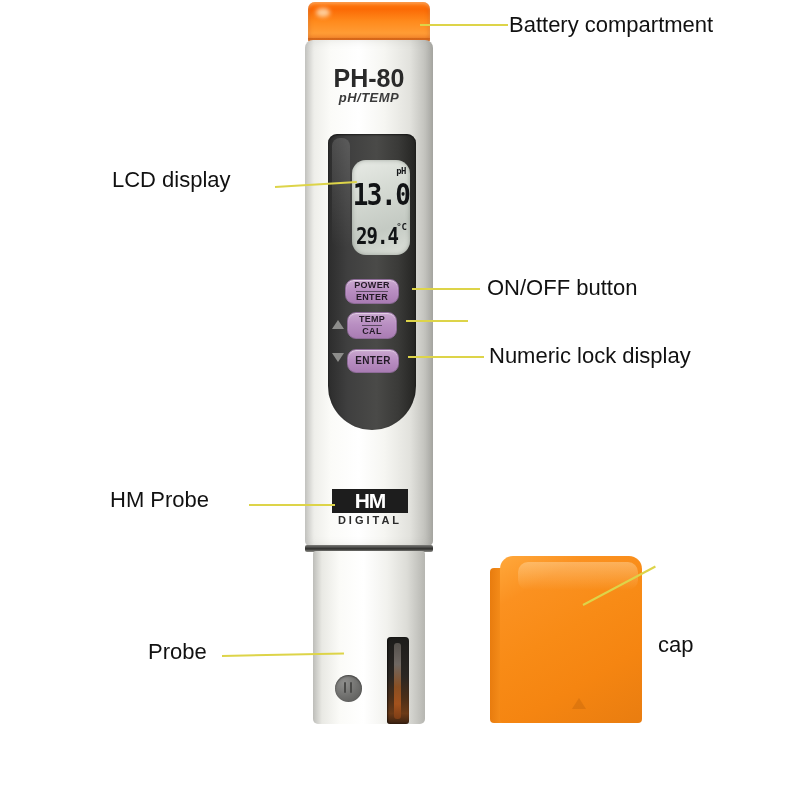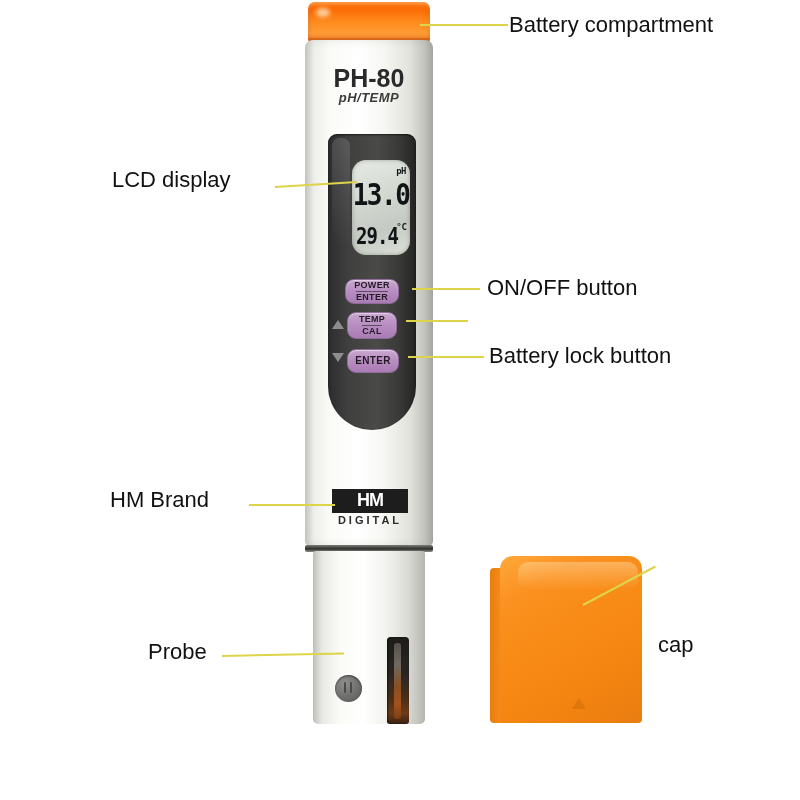--- a/index.html
+++ b/index.html
@@ -135,21 +135,21 @@
   .tri{position:absolute;width:0;height:0;border-left:6px solid transparent;border-right:6px solid transparent;}
   #tri-up{left:29px;top:318px;border-bottom:9px solid #8d8d8b;}
   #tri-down{left:29px;top:351px;border-top:9px solid #8d8d8b;}
 
   
   .logo{position:absolute;left:29px;top:487px;width:76px;height:36px;}
   .logo .hm{
     position:absolute;left:0;top:0;width:76px;height:24px;
     background:#1d1d1d;color:#ffffff;
     font-family:"Liberation Sans", sans-serif;
-    font-size:18px;font-weight:bold;letter-spacing:-1px;
+    font-size:21px;font-weight:bold;letter-spacing:-1px;
     text-align:center;line-height:23px;
   }
   .logo .digital{
     position:absolute;left:0;top:25px;width:76px;text-align:center;
     font-family:"Liberation Sans", sans-serif;
     font-size:11px;font-weight:bold;color:#2b2b2b;letter-spacing:3px;
   }
 
   
   .band{
@@ -279,18 +279,18 @@
   <div class="lead" style="left:412px;top:288px;width:68px;"></div>
   <div class="lead" style="left:406px;top:320px;width:62px;"></div>
   <div class="lead" style="left:408px;top:356px;width:76px;"></div>
   <div class="lead" style="left:249px;top:504px;width:86px;"></div>
   <div class="lead" style="left:222px;top:655px;width:122px;transform:rotate(-1.2deg);"></div>
   <div class="lead" style="left:583px;top:604px;width:82px;transform:rotate(-28deg);"></div>
 
   <div class="anno" style="left:509px;top:12px;">Battery compartment</div>
   <div class="anno" style="left:487px;top:275px;">ON/OFF button</div>
   <div class="anno" style="left:112px;top:167px;">LCD display</div>
-  <div class="anno" style="left:489px;top:343px;">Battery lock button</div>
-  <div class="anno" style="left:110px;top:487px;">HM Brand</div>
+  <div class="anno" style="left:489px;top:343px;">Numeric lock display</div>
+  <div class="anno" style="left:110px;top:487px;">HM Probe</div>
   <div class="anno" style="left:148px;top:639px;">Probe</div>
   <div class="anno" style="left:658px;top:595px;margin-top:37px;">cap</div>
 
 </div>
 
 </body></html>

